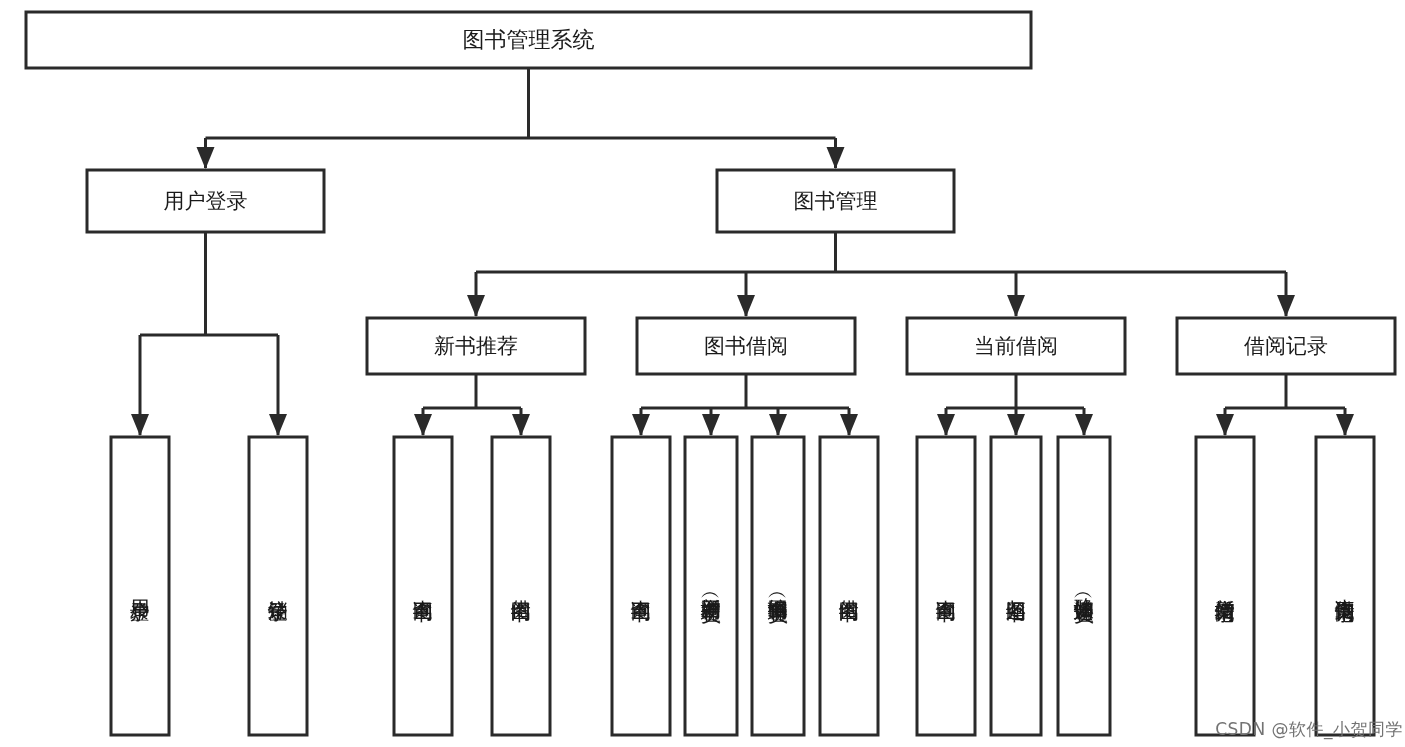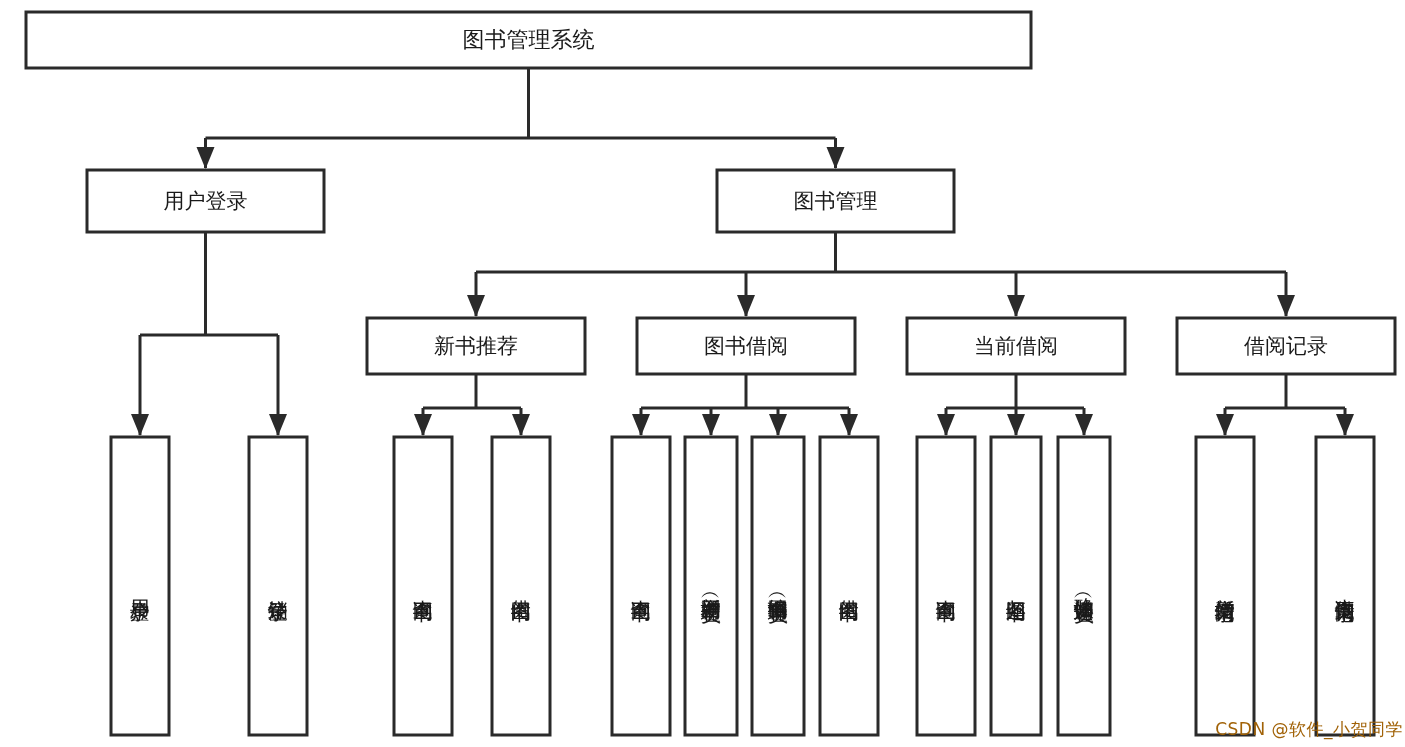--- a/index.html
+++ b/index.html
@@ -74,21 +74,21 @@
     letter-spacing: 1px;
     white-space: nowrap;
     overflow: hidden;
   }
   .watermark {
     position: absolute;
     right: 8px;
     bottom: 6px;
     font-family: "DejaVu Sans", "Liberation Sans", sans-serif;
     font-size: 17px;
-    color: #a16207;
+    color: #737373;
     letter-spacing: 0.5px;
     user-select: none;
     pointer-events: none;
   }
 </style>
 </head>
 <body>
 
 <div id="diagram-root">
   <svg class="diagram-canvas" viewBox="0 0 1405 747">

